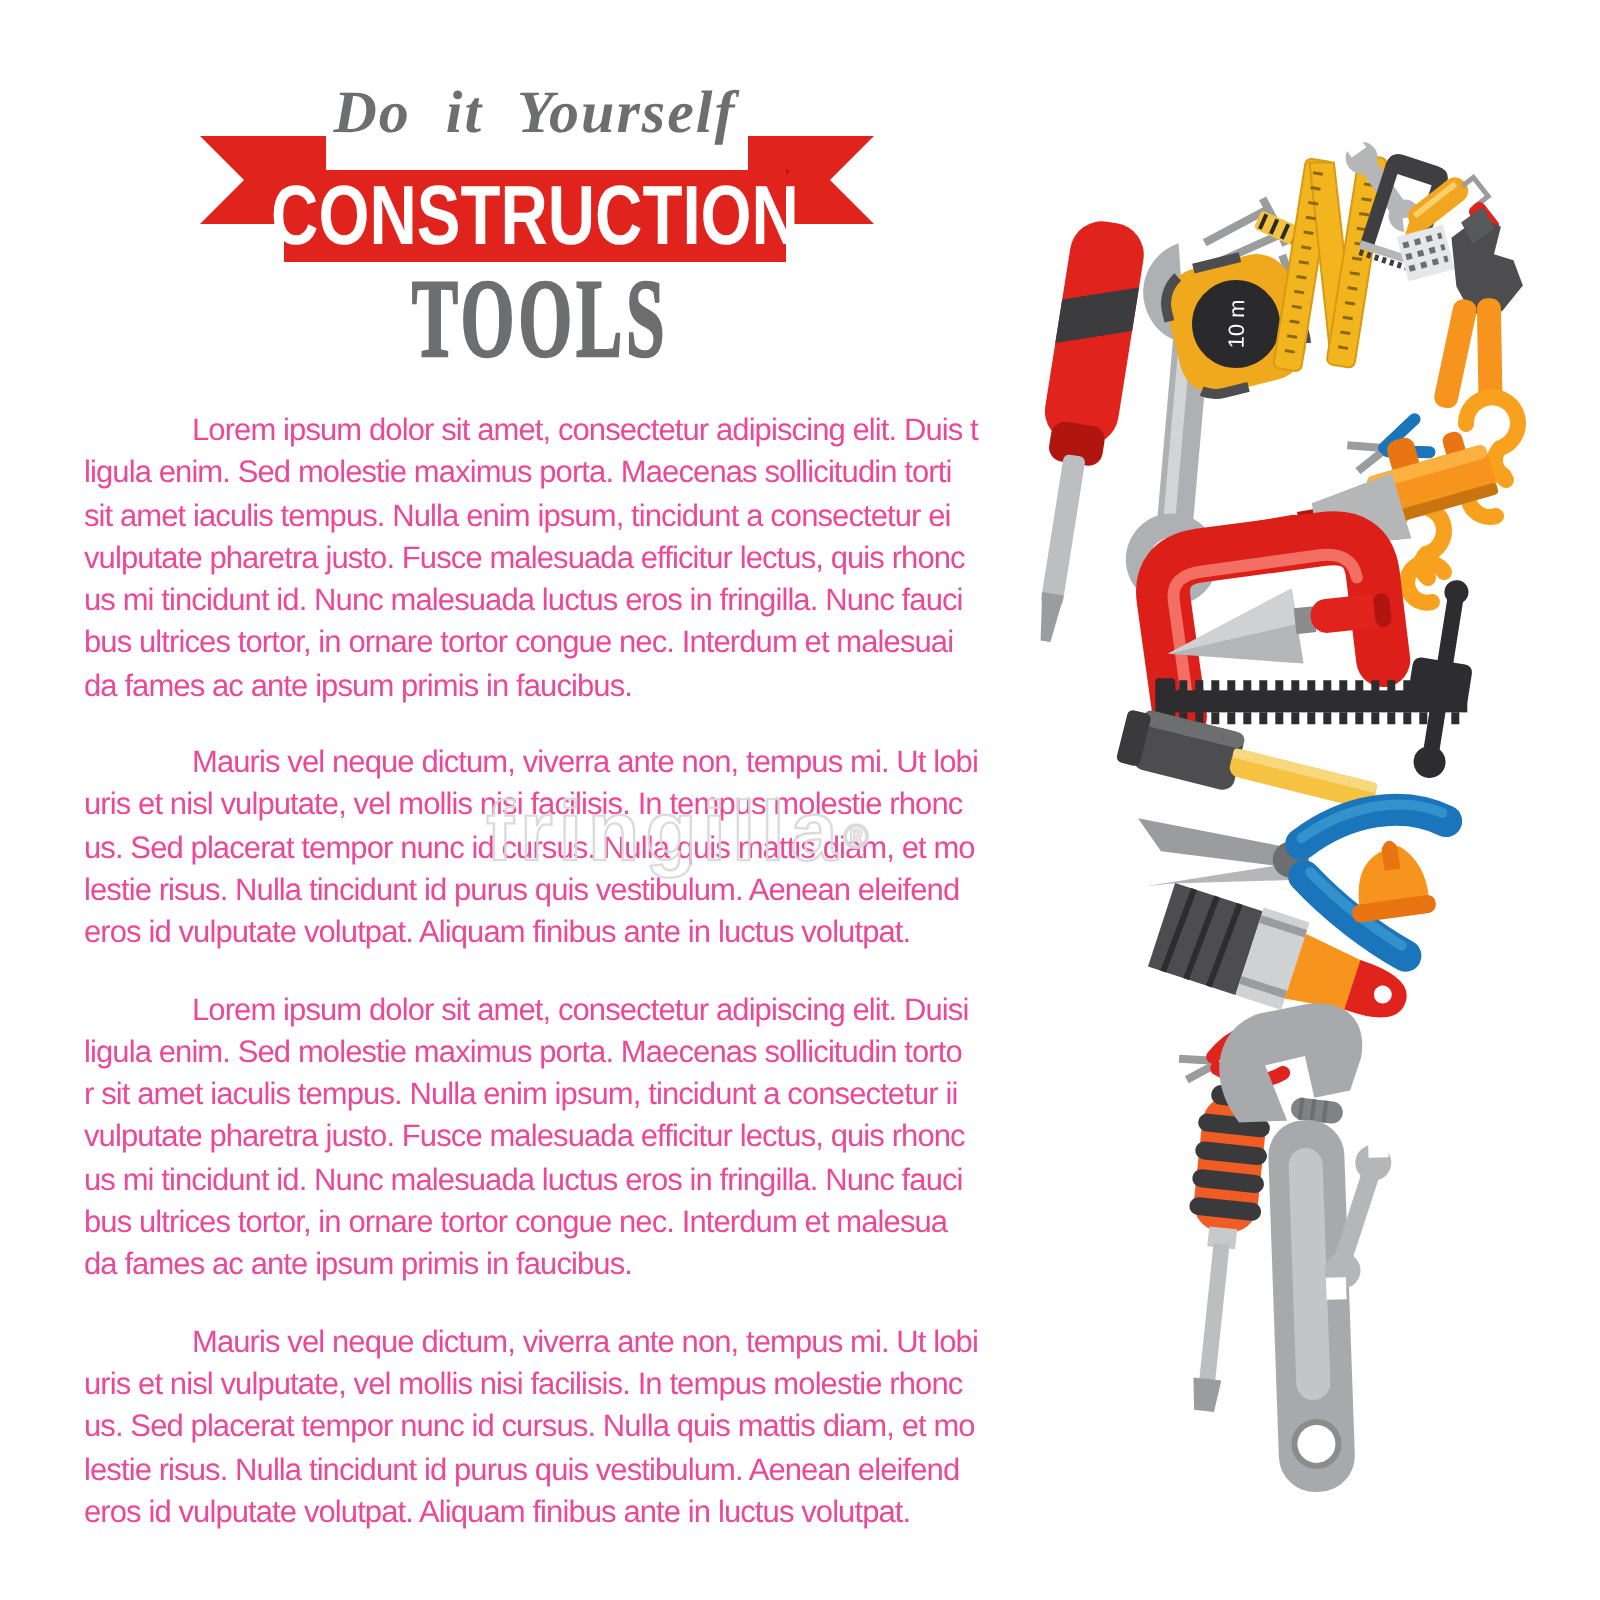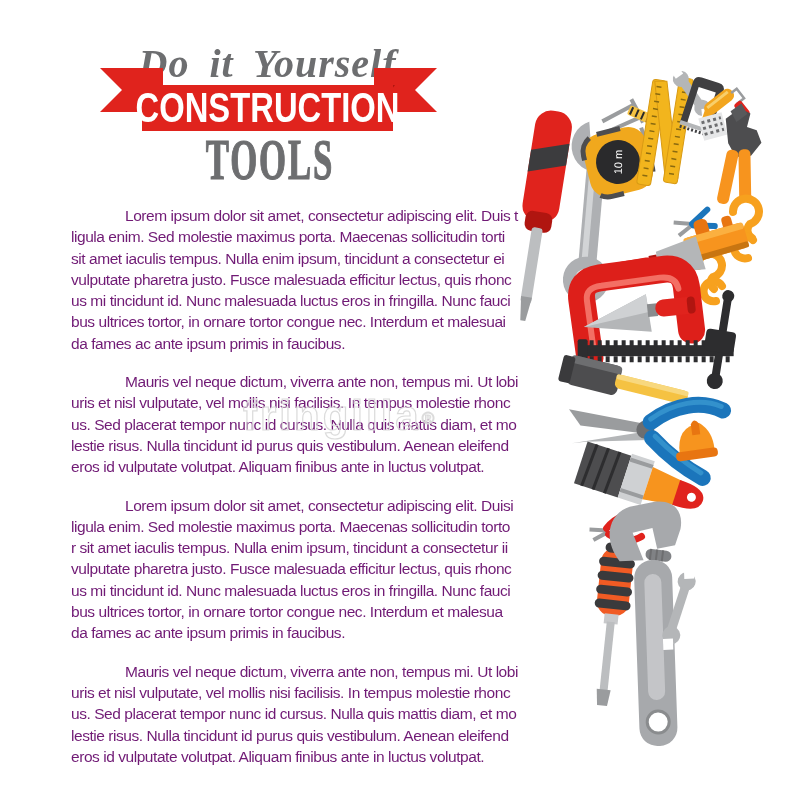--- a/index.html
+++ b/index.html
@@ -1,33 +1,33 @@
 <!DOCTYPE html>
 <html><head>
 <meta charset="utf-8">
 <style>
   html,body{margin:0;padding:0;background:#ffffff;}
   .canvas{position:relative;width:800px;height:800px;background:#ffffff;overflow:hidden;
           font-family:"Liberation Sans",sans-serif;}
   
   .tagline{position:absolute;left:100px;top:40px;width:335px;text-align:center;
            font-family:"Liberation Serif",serif;font-style:italic;font-weight:bold;
-           font-size:40px;color:#6d6e70;letter-spacing:1px;word-spacing:9px;}
+           font-size:30px;color:#6d6e70;letter-spacing:1px;word-spacing:9px;}
   .ribbon-svg{position:absolute;left:0;top:0;}
   .ribbon-label{position:absolute;left:142px;top:85px;width:251px;height:46px;
                 display:flex;align-items:center;justify-content:center;
                 color:#ffffff;font-weight:bold;font-size:42px;letter-spacing:0px;
                 transform:scaleX(0.78);transform-origin:center;white-space:nowrap;}
   .subtitle{position:absolute;left:120px;top:128px;width:300px;text-align:center;
             font-family:"Liberation Serif",serif;font-weight:bold;font-size:56px;
             color:#6d6e70;letter-spacing:3px;transform:scaleX(0.62);transform-origin:center;
             -webkit-text-stroke:1.2px #6d6e70;white-space:nowrap;}
   
-  .text-col{position:absolute;left:42px;top:205px;width:485px;color:#701a75;
-            font-size:15.5px;line-height:21.3px;letter-spacing:-0.45px;margin-left:29px;}
+  .text-col{position:absolute;left:42px;top:205px;width:485px;color:#ec4899;
+            font-size:15.5px;line-height:21.3px;letter-spacing:-0.45px;}
   .text-col p{margin:0 0 17px 0;white-space:pre;text-indent:54px;}
   
   .watermark{position:absolute;left:243px;top:392px;z-index:5;pointer-events:none;
              font-weight:bold;font-size:42px;letter-spacing:3px;white-space:nowrap;
              color:rgba(255,255,255,0);-webkit-text-stroke:1.2px #dadada;opacity:.95;}
   .watermark .reg{font-size:17px;vertical-align:6px;-webkit-text-stroke:1px #dadada;}
   
   .tools-svg{position:absolute;left:0;top:0;z-index:2;}
 </style>
 </head>

